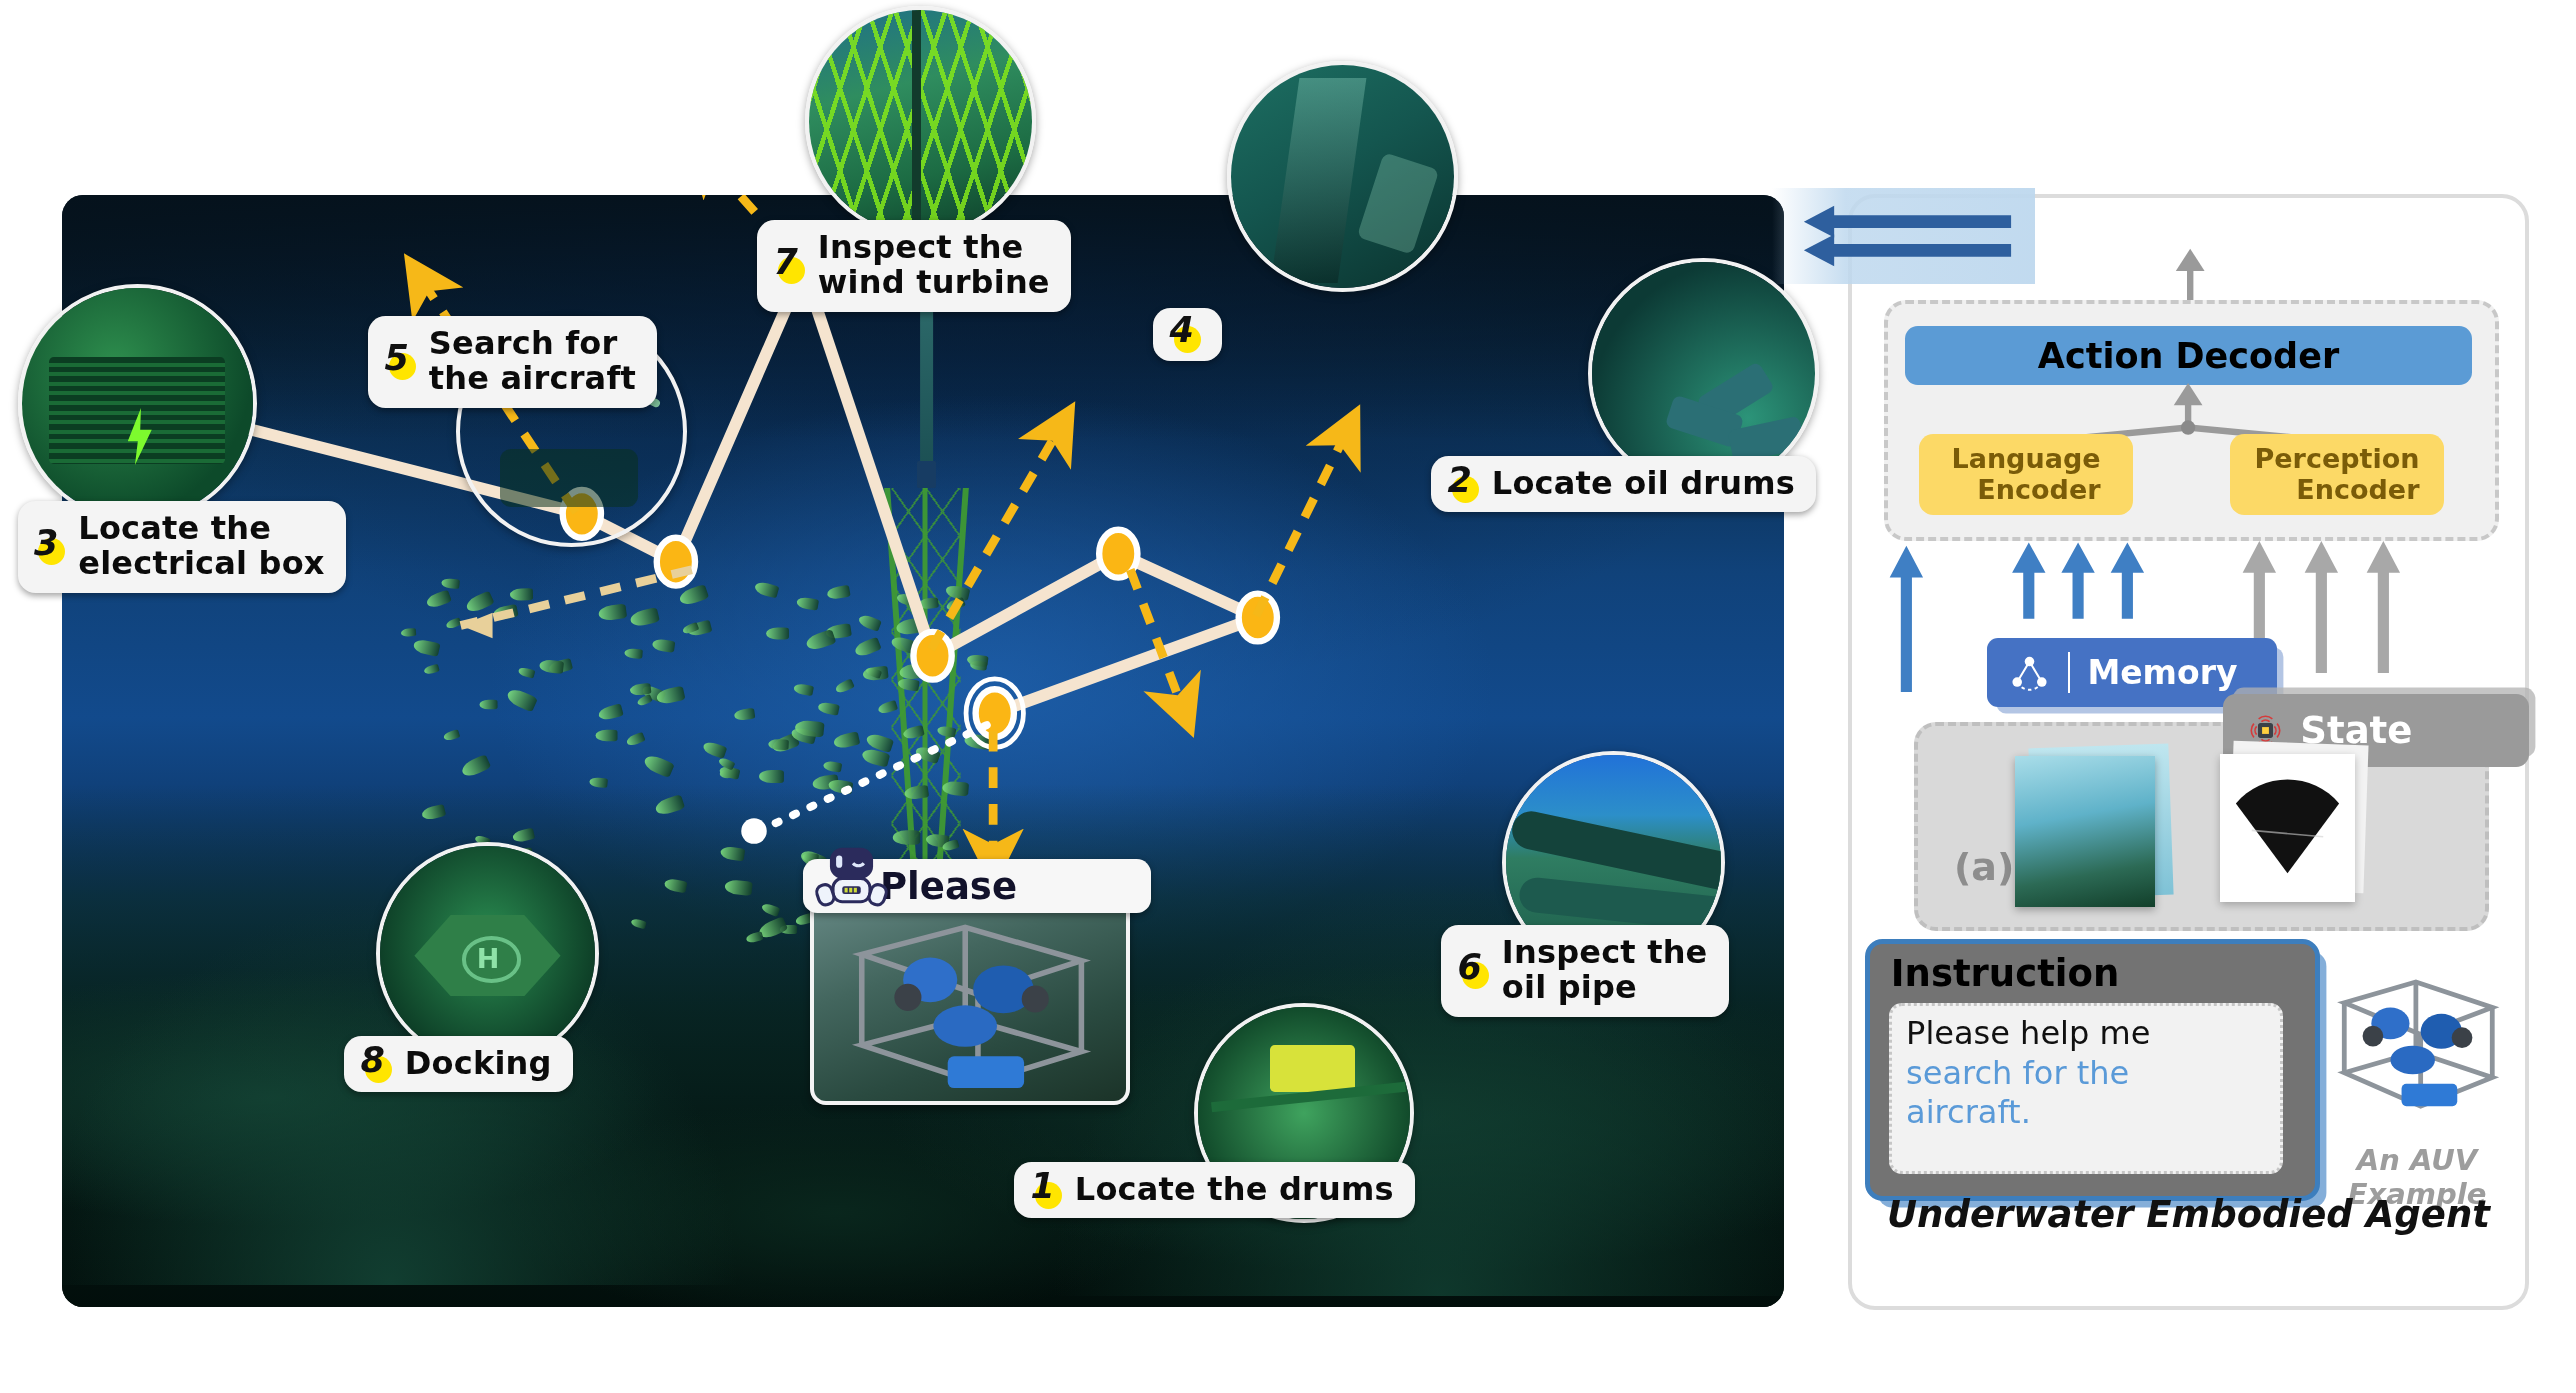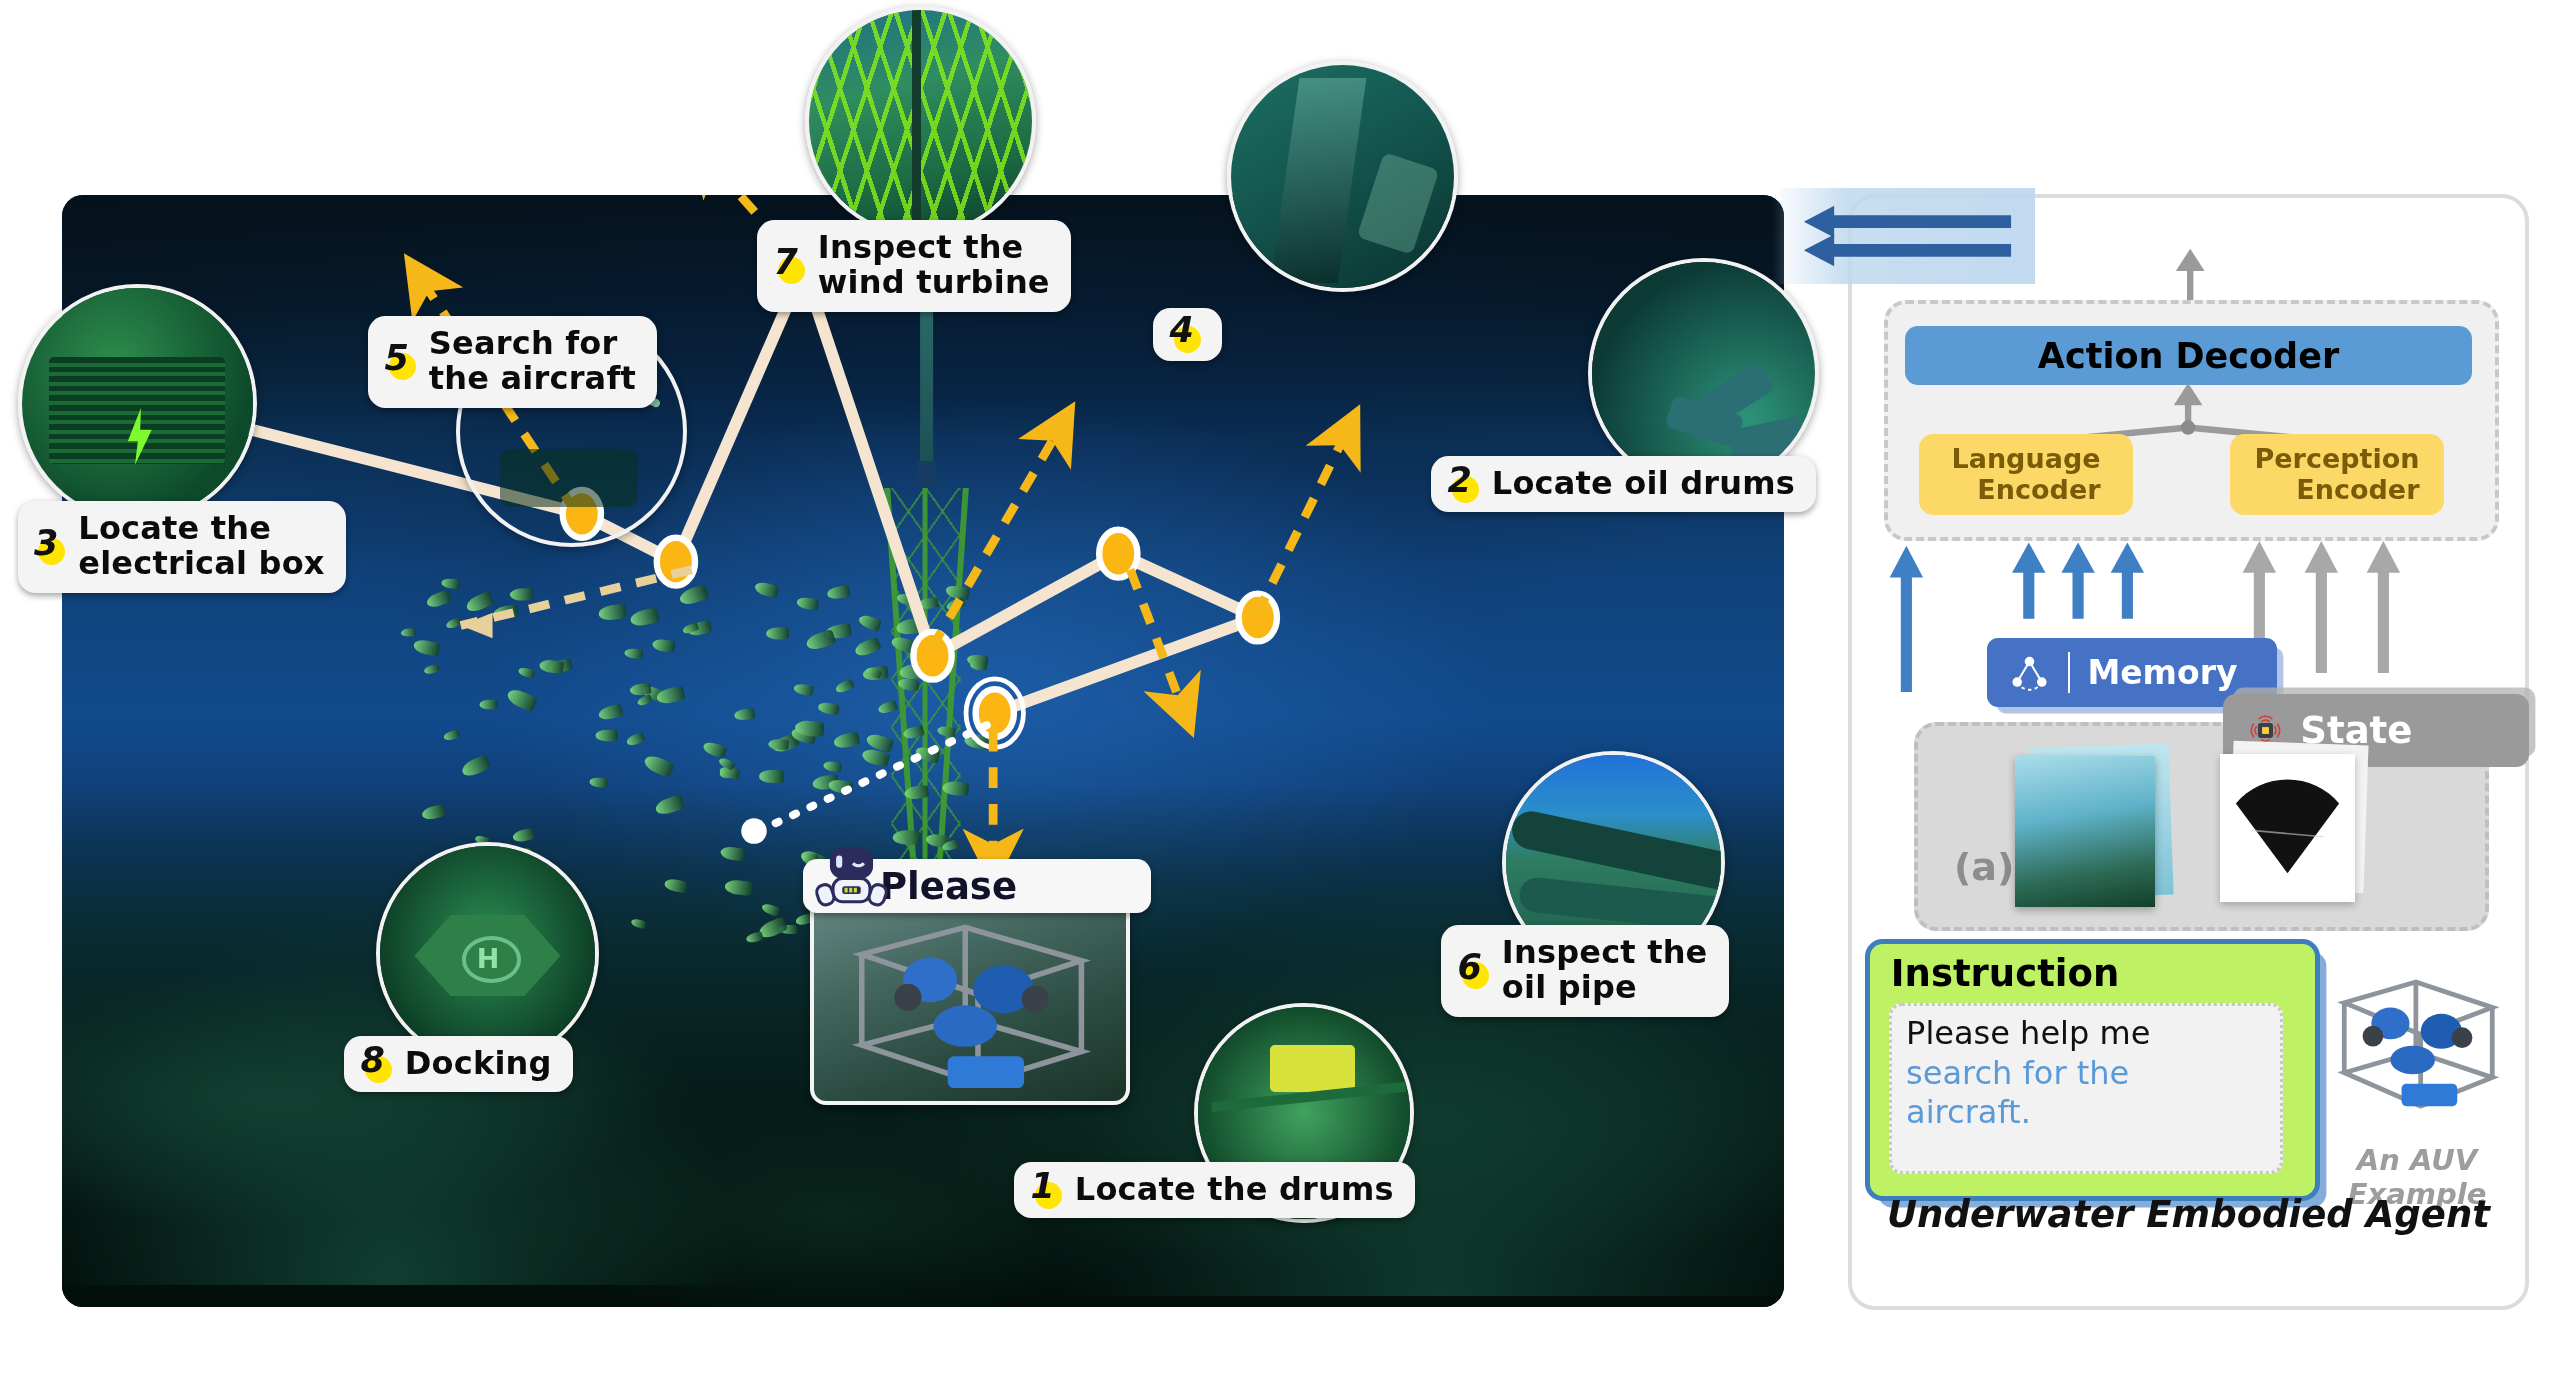--- a/index.html
+++ b/index.html
@@ -104,21 +104,21 @@
      box-shadow:8px 8px 0 -1.6px rgba(139,166,214,.65);}
   #memPill .t{font-size:33px;font-weight:700;color:#fff;}
   #statePill{left:371px;top:496px;width:284px;height:73px;background:#9a9a9a;border-radius:12.8px;
      display:flex;align-items:center;gap:14.3px;padding-left:22px;
      box-shadow:8px -8px 0 -1.6px rgba(178,178,178,.75);}
   #statePill .t{font-size:37px;font-weight:700;color:#fff;}
   #obsBox{left:62px;top:524px;width:567px;height:201px;background:#d9d9d9;
      border:4px dashed #bfbfbf;border-radius:22px;}
   .obsLab{position:absolute;font-size:38px;font-weight:600;color:#8d8d8d;}
 
-  #instrBox{left:12.8px;top:741px;width:445px;height:252px;background:#bef264;border:5.6px solid #3d7ebd;
+  #instrBox{left:12.8px;top:741px;width:445px;height:252px;background:#737373;border:5.6px solid #3d7ebd;
      border-radius:17.5px;box-shadow:9.6px 9.6px 0 -3.2px rgba(110,160,210,.85);}
   #instrTitle{position:absolute;left:21px;top:8px;font-size:37px;font-weight:700;color:#000;}
   #instrField{position:absolute;left:19px;top:59px;width:394px;height:171px;background:#f2f2f2;
      border:3.2px dotted #c6c6c6;border-radius:12.8px;padding:8px 14.3px;box-sizing:border-box;}
   #instrField .l1{font-size:32px;color:#111;line-height:1.24;}
   #instrField .l2{font-size:32px;color:#5a9ad8;line-height:1.24;}
   #auvCap{position:absolute;left:462px;top:945px;width:206px;text-align:center;
      font-size:29px;font-weight:700;font-style:italic;color:#9d9d9d;}
   #panelCap{position:absolute;left:0;right:0;top:995px;text-align:center;
      font-size:37px;font-weight:700;font-style:italic;color:#111;}

